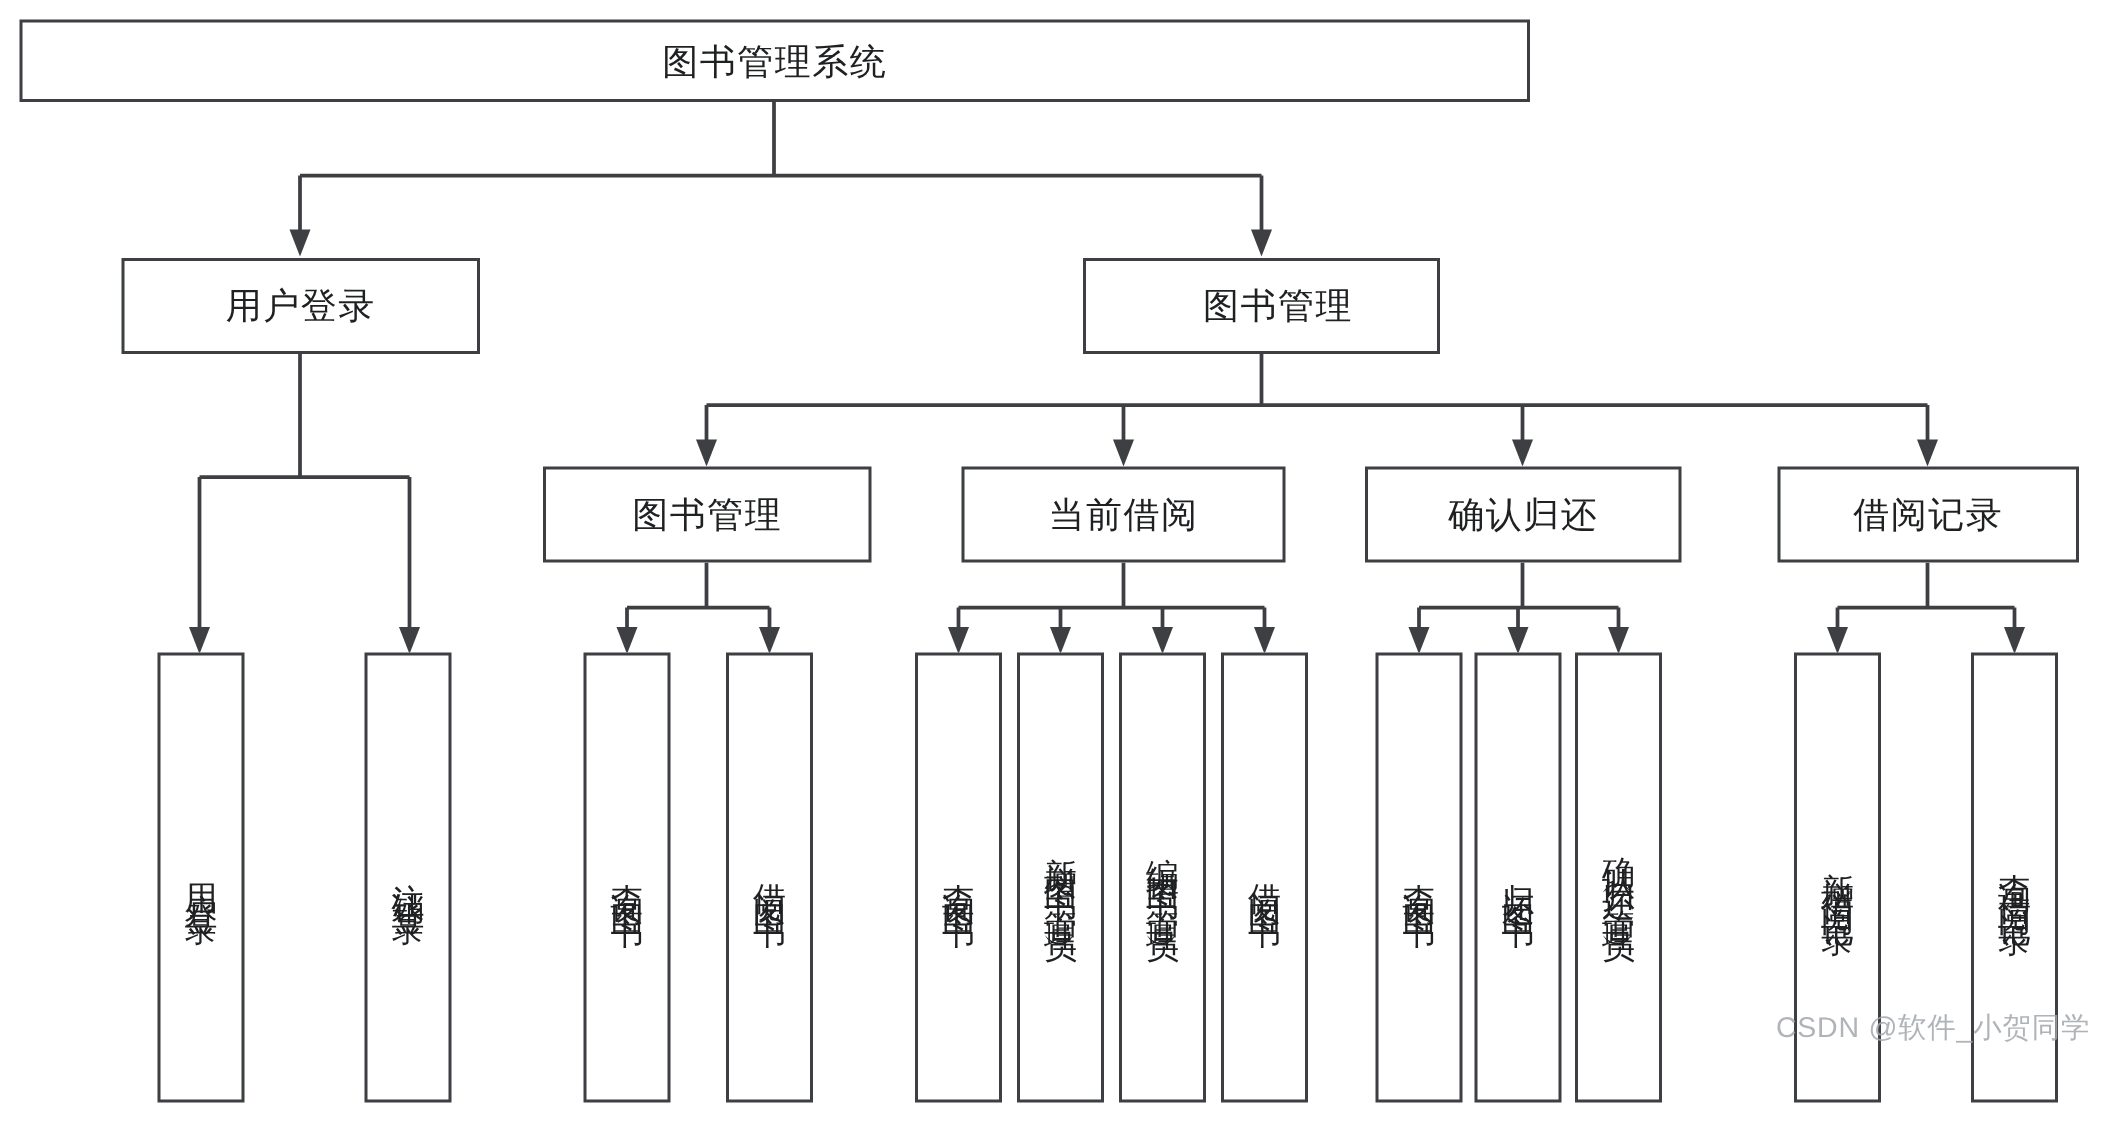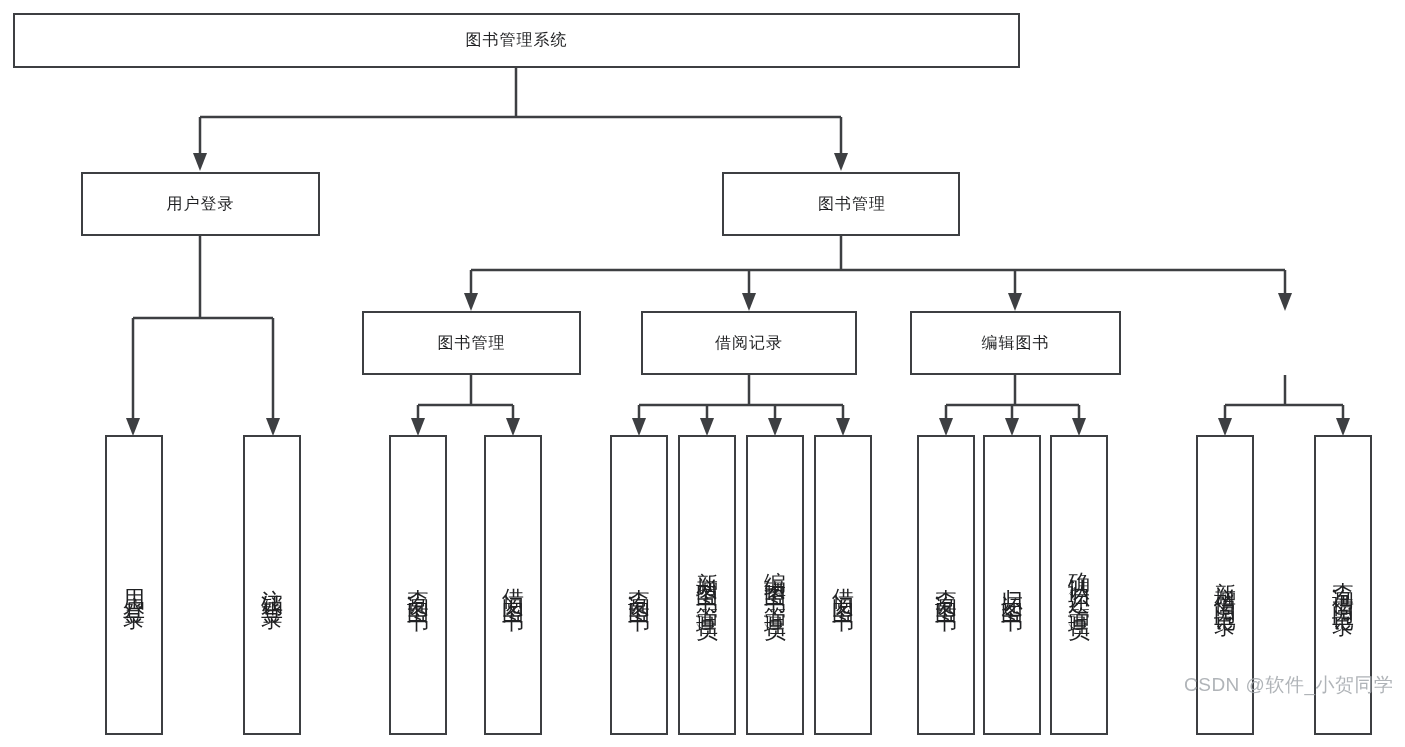--- a/index.html
+++ b/index.html
@@ -12,21 +12,21 @@
   }
   .connectors{position:absolute;left:0;top:0;width:1405px;height:747px;}
   .node{
     position:absolute;
     box-sizing:border-box;
     background:#ffffff;
     border:2.5px solid #3d3f42;
     display:flex;align-items:center;justify-content:center;
     color:#1f2022;
   }
-  .h-node{font-size:16px;letter-spacing:1px;white-space:nowrap;}
+  .h-node{font-size:24px;letter-spacing:1px;white-space:nowrap;}
   .leaf{width:58px;top:435px;height:300px;}
   .leaf span{
     writing-mode:vertical-rl;
     text-orientation:mixed;
     font-size:22px;
     letter-spacing:7px;
     line-height:1;
     color:#1f2022;
   }
   .watermark{
@@ -85,24 +85,27 @@
     <span>用户登录</span>
   </div>
   <div class="node h-node" style="left:722px;top:172px;width:238px;height:64px;padding-left:22px;">
     <span>图书管理</span>
   </div>
 
   <div class="node h-node" style="left:362px;top:311px;width:219px;height:64px;">
     <span>图书管理</span>
   </div>
   <div class="node h-node" style="left:641px;top:311px;width:216px;height:64px;">
-    <span>借阅记录</span>
+    <span>当前借阅</span>
   </div>
   <div class="node h-node" style="left:910px;top:311px;width:211px;height:64px;">
-    <span>编辑图书</span>
+    <span>确认归还</span>
+  </div>
+  <div class="node h-node" style="left:1185px;top:311px;width:201px;height:64px;">
+    <span>借阅记录</span>
   </div>
 
   <div class="node leaf" style="left:105px;">
     <span>用户登录</span>
   </div>
   <div class="node leaf" style="left:243px;">
     <span>注销登录</span>
   </div>
   <div class="node leaf" style="left:389px;">
     <span>查询图书</span>

